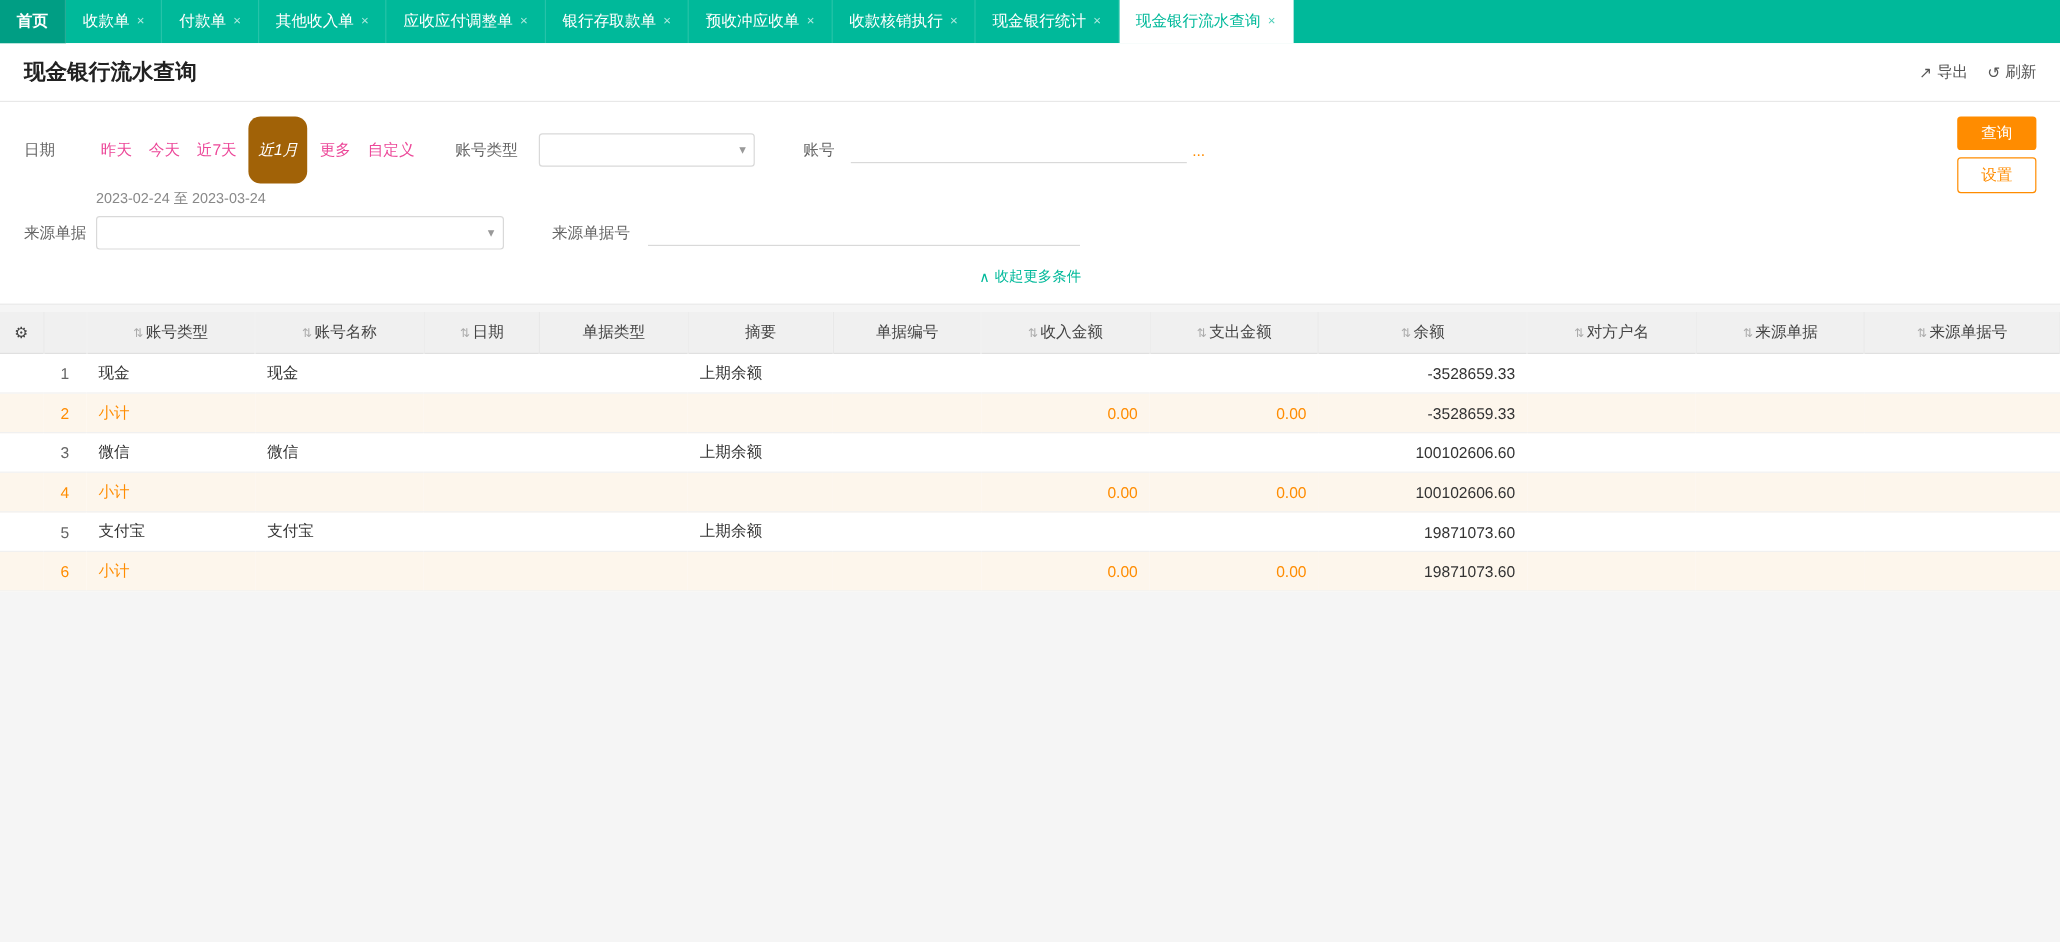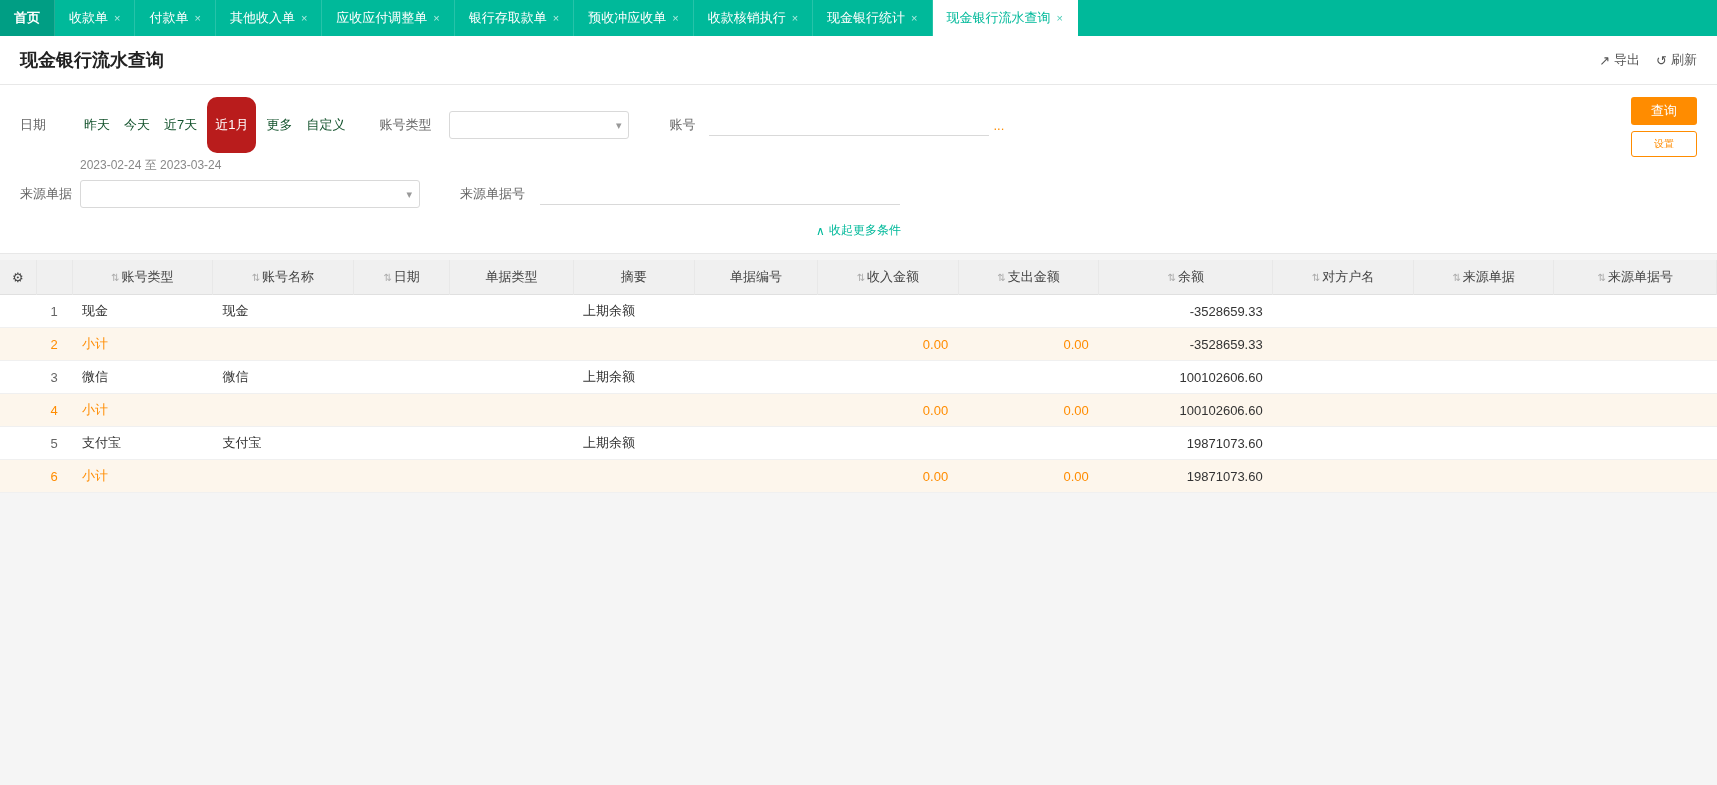--- a/index.html
+++ b/index.html
@@ -84,30 +84,31 @@
       flex-shrink: 0;
       font-size: 13px;
     }
     .filter-date-options {
       display: flex;
       gap: 6px;
       align-items: center;
       margin-right: 10px;
     }
     .date-opt {
-      color: #14532d;
+      color: #ec4899;
       cursor: pointer;
       font-size: 13px;
       padding: 1px 4px;
     }
     .date-opt.active {
-      background: #b91c1c;
+      background: #a16207;
       color: #fff;
       border-radius: 10px;
       padding: 19px 8px;
+      font-style: italic;
     }
     .date-range {
       color: #888;
       font-size: 12px;
     }
     .filter-select {
       border: 1px solid #d9d9d9;
       border-radius: 3px;
       padding: 3px 28px 3px 8px;
       font-size: 13px;
@@ -158,21 +159,21 @@
       font-size: 13px;
       font-weight: normal;
     }
     .btn-setting {
       background: #fff;
       color: #ff8c00;
       border: 1px solid #ff8c00;
       border-radius: 3px;
       padding: 5px 16px;
       cursor: pointer;
-      font-size: 10px;
+      font-size: 13px;
     }
     .right-btns {
       display: flex;
       flex-direction: column;
       gap: 6px;
       margin-left: 20px;
     }
 
     .collapse-bar {
       text-align: center;

